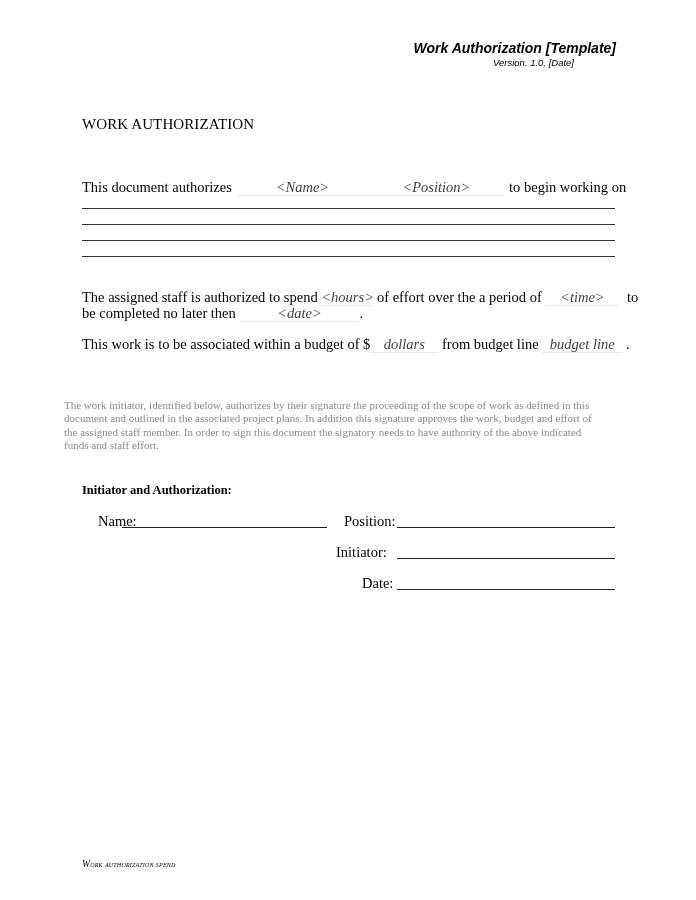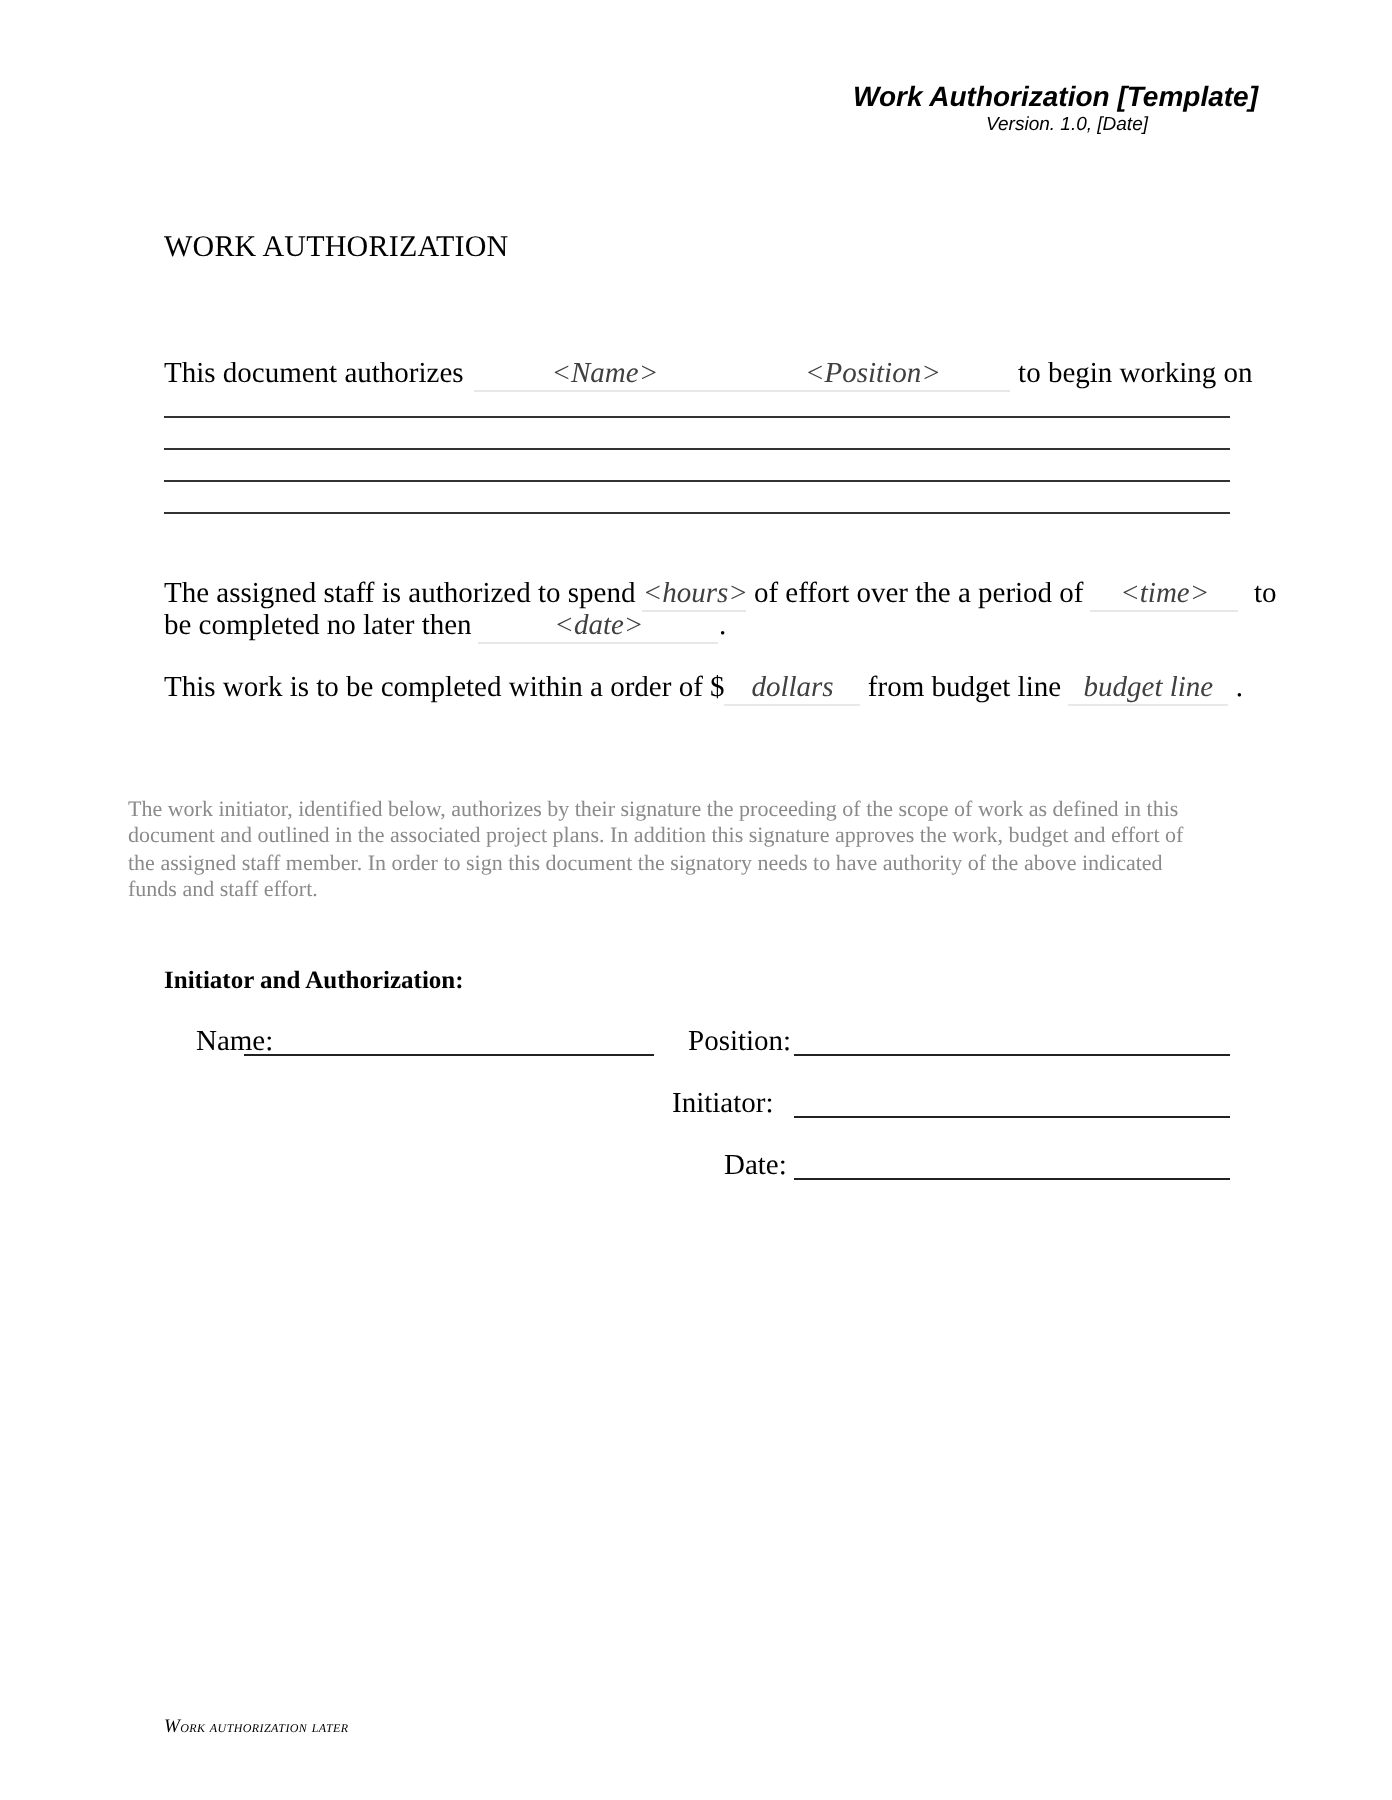--- a/index.html
+++ b/index.html
@@ -1,18 +1,18 @@
 <!DOCTYPE html>
 <html><head>
 <meta charset="utf-8">
 <style>
   html, body { margin: 0; padding: 0; background: #ffffff; }
   body { width: 696px; height: 900px; position: relative; overflow: hidden; font-family: "Liberation Serif", serif; color: #000; }
   .abs { position: absolute; }
-  .hdr-title { right: 67px; top: 40px; font-family: "Liberation Sans", sans-serif; font-weight: bold; font-style: italic; font-size: 14px; white-space: nowrap; }
+  .hdr-title { right: 80px; top: 40px; font-family: "Liberation Sans", sans-serif; font-weight: bold; font-style: italic; font-size: 14px; white-space: nowrap; }
   .hdr-ver { right: 122px; top: 57px; font-family: "Liberation Sans", sans-serif; font-style: italic; font-size: 9.5px; white-space: nowrap; }
   .doc-heading { left: 82px; top: 116px; font-size: 15px; letter-spacing: 0.1px; }
   .line-text { font-size: 14.5px; white-space: nowrap; }
   .field { display: inline-block; border-bottom: 1px solid #e8e8e8; color: #404040; text-align: center; line-height: 15px; font-style: italic; }
   .rule { left: 82px; width: 533px; height: 0; border-top: 1px solid #333; }
   .note { left: 64px; top: 399px; width: 534px; font-size: 11px; line-height: 13.3px; color: #8a8a8a; }
   .sec-heading { left: 82px; top: 483px; font-size: 12.5px; font-weight: bold; }
   .sig-label { font-size: 14.5px; white-space: nowrap; }
   .sig-line { height: 0; border-top: 1px solid #222; }
   .footer { left: 82px; top: 859px; font-size: 8px; font-style: italic; font-variant: small-caps; letter-spacing: 0.2px; }
@@ -42,21 +42,21 @@
   <span>of effort over the a period of</span>
   <span class="field" style="width:74px;text-align:center;">&lt;time&gt;</span>
   <span style="margin-left:4px;">to</span>
 </div>
 <div class="abs line-text" style="left:82px; top:305px;">
   <span>be completed no later then</span>
   <span class="field" style="width:120px;">&lt;date&gt;</span><span>.</span>
 </div>
 
 <div class="abs line-text" style="left:82px; top:336px;">
-  <span>This work is to be completed within a order of $</span><span class="field" style="width:68px;">dollars</span>
+  <span>This work is to be associated within a budget of $</span><span class="field" style="width:68px;">dollars</span>
   <span>from budget line</span>
   <span class="field" style="width:80px;">budget line</span>
   <span>.</span>
 </div>
 
 <div class="abs note">The work initiator, identified below, authorizes by their signature the proceeding of the scope of work as defined in this document and outlined in the associated project plans. In addition this signature approves the work, budget and effort of the assigned staff member. In order to sign this document the signatory needs to have authority of the above indicated funds and staff effort.</div>
 
 <div class="abs sec-heading">Initiator and Authorization:</div>
 
 <div class="abs sig-label" style="left:98px; top:513px;">Name:</div>
@@ -65,14 +65,14 @@
 <div class="abs sig-label" style="left:344px; top:513px;">Position:</div>
 <div class="abs sig-line" style="left:397px; width:218px; top:527px;"></div>
 
 <div class="abs sig-label" style="left:336px; top:544px;">Initiator:</div>
 <div class="abs sig-line" style="left:397px; width:218px; top:558px;"></div>
 
 <div class="abs sig-label" style="left:362px; top:575px;">Date:</div>
 <div class="abs sig-line" style="left:397px; width:218px; top:589px;"></div>
 
 <div class="abs footer">
-  <span class="big">W</span><span>ork authorization later</span>
+  <span class="big">W</span><span>ork authorization spend</span>
 </div>
 
 </body></html>

